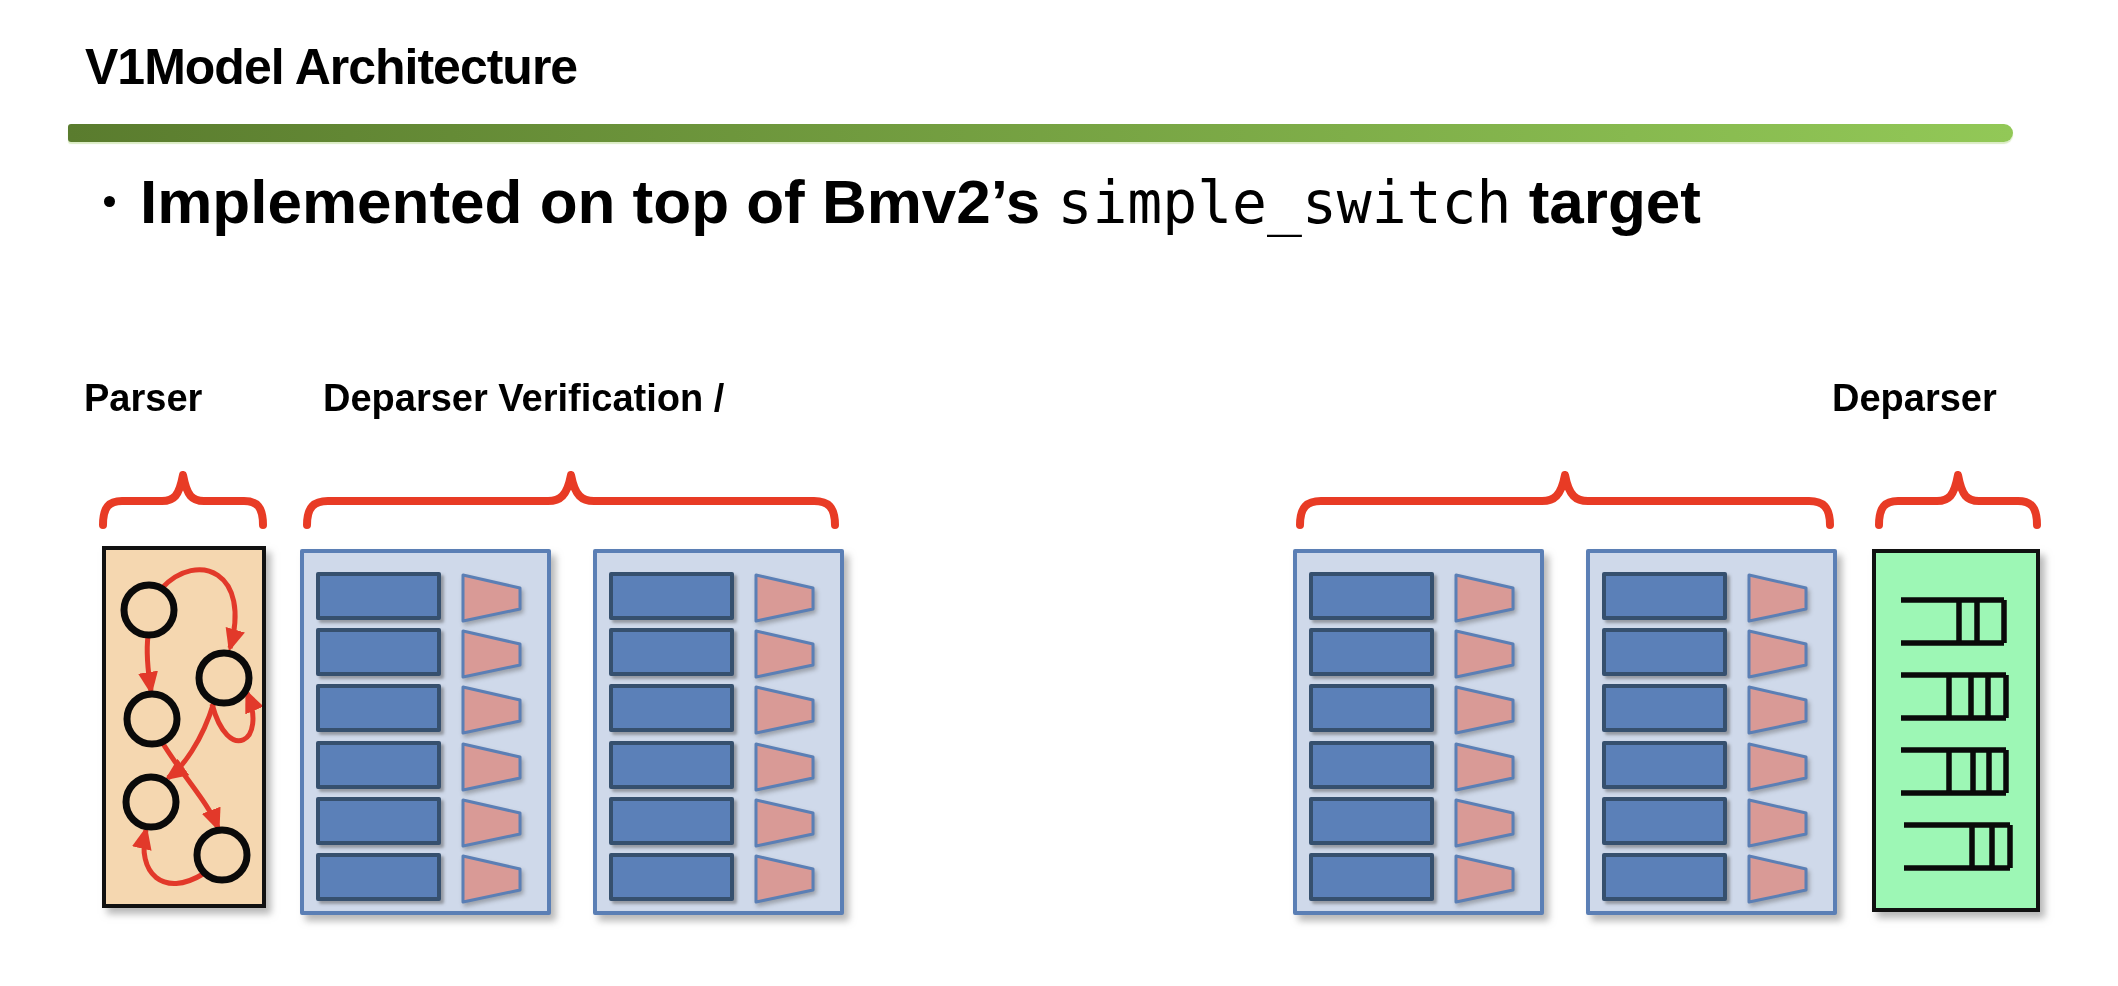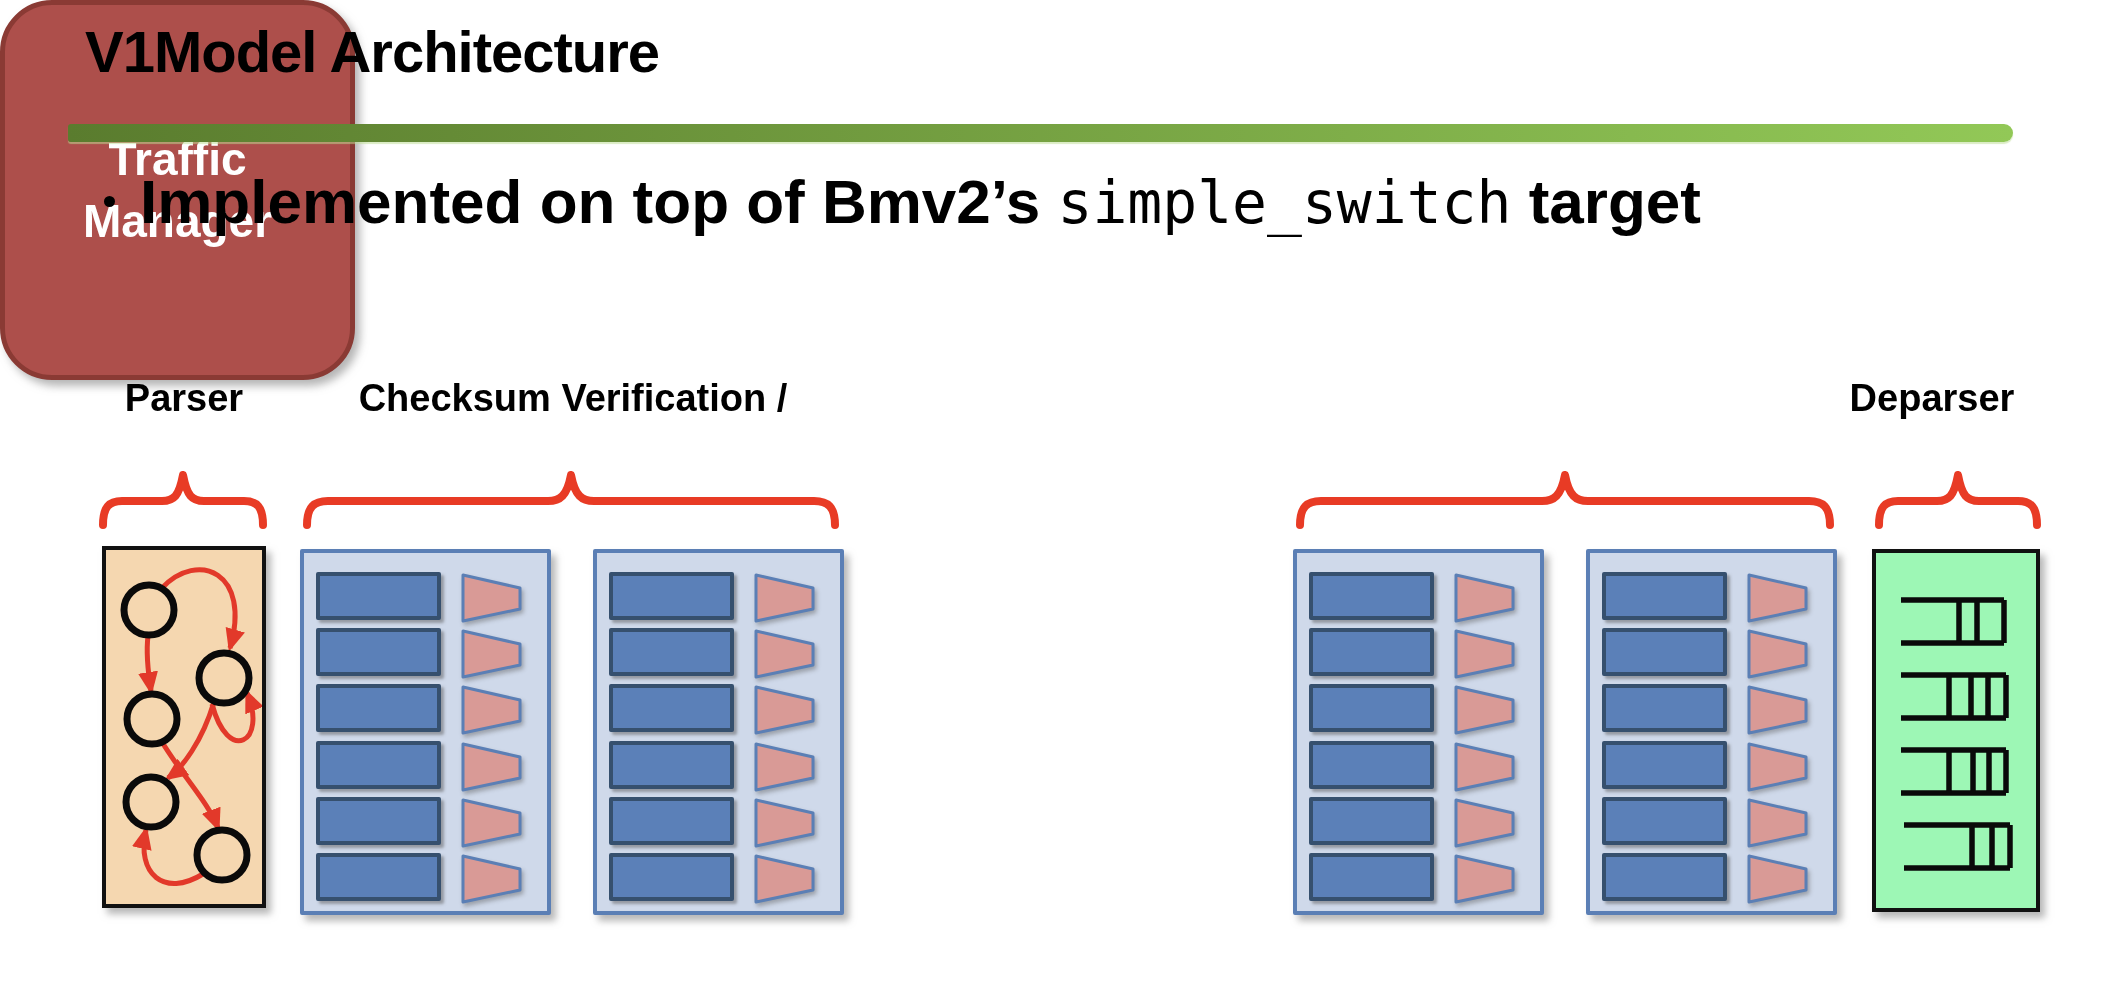--- a/index.html
+++ b/index.html
@@ -7,30 +7,30 @@
     --parserFill:#f5d7b0; --parserArrow:#e2392a;
     --maBoxFill:#cfd9ea; --maBoxBorder:#5b7fb5; --maRectFill:#5b80b8; --maRectBorder:#36506e;
     --trapFill:#d99a96; --tmFill:#ad4f4b; --tmBorder:#8a3a34; --tmText:#ffffff;
     --deparserFill:#9df7b5; --ink:#000000;
   }
   *{margin:0;padding:0;box-sizing:border-box;}
   html,body{background:#ffffff;}
   body{font-family:"Liberation Sans",sans-serif;color:var(--ink);}
   #slide{position:relative;width:2118px;height:986px;background:#ffffff;overflow:hidden;}
 
-  .title{position:absolute;left:85px;top:18px;font-size:58px;font-weight:700;letter-spacing:-1px;white-space:nowrap;}
+  .title{position:absolute;left:85px;top:38px;font-size:50px;font-weight:700;letter-spacing:-1px;white-space:nowrap;}
   .title-bar{position:absolute;left:68px;top:124px;width:1945px;height:18px;border-radius:3px 9px 9px 3px;
     background:linear-gradient(to right,var(--titleBarLeft),var(--titleBarRight));
     box-shadow:0 2px 1px rgba(190,220,150,.55);}
 
   .bullet-dot{position:absolute;left:104px;top:196px;width:11px;height:11px;border-radius:50%;background:var(--ink);}
   .bullet-text{position:absolute;left:140px;top:166px;font-size:62px;font-weight:700;white-space:nowrap;}
   .bullet-text code{font-family:"DejaVu Sans Mono",monospace;font-weight:400;font-size:58px;}
 
-  .dlabel{position:absolute;top:376px;font-size:38px;line-height:45px;font-weight:700;text-align:center;white-space:nowrap;}
+  .dlabel{position:absolute;top:376px;font-size:38px;line-height:45px;font-weight:700;text-align:left;white-space:nowrap;}
   .brace{position:absolute;top:465px;height:64px;}
   .brace path{fill:none;stroke:var(--braceRed);stroke-width:8;stroke-linecap:round;stroke-linejoin:round;}
 
   .panel{position:absolute;box-shadow:5px 6px 7px rgba(125,125,125,.55);}
   .parser-box{left:102px;top:546px;width:164px;height:362px;background:var(--parserFill);border:4px solid #111;}
   .deparser-box{left:1872px;top:549px;width:168px;height:363px;background:var(--deparserFill);border:4px solid #111;}
 
   .ma-box{background:var(--maBoxFill);border:4px solid var(--maBoxBorder);border-radius:2px;
     display:flex;flex-direction:column;justify-content:space-between;padding:19px 0 10px 0;}
   .ma-box{width:251px;height:366px;top:549px;}
@@ -59,21 +59,21 @@
   <div class="title">V1Model Architecture</div>
   <div class="title-bar"></div>
 
   <div class="bullet-dot"></div>
   <div class="bullet-text"><span>Implemented on top of Bmv2’s </span><code>simple_switch</code><span> target</span></div>
 
   <div class="dlabel" style="left:84px;width:200px;">
     <span>Parser</span>
   </div>
   <div class="dlabel" style="left:323px;width:500px;">
-    <div>Checksum Verification /</div>
+    <div>Deparser Verification /</div>
   </div>
   <div class="dlabel" style="left:1315px;width:500px;">
   </div>
   <div class="dlabel" style="left:1832px;width:200px;">
     <span>Deparser</span>
   </div>
 
   <svg class="brace" style="left:98px;width:170px;" viewBox="0 0 170 64">
     <path d="M5,60 C5,42 11,36 24,36 L64,36 C76,36 81,31 85,10 C89,31 94,36 106,36 L146,36 C159,36 165,42 165,60"></path>
   </svg>
@@ -178,24 +178,20 @@
         </svg>
       </div>
       <div class="ma-row">
         <div class="ma-rect"></div>
         <svg class="ma-trap" viewBox="0 0 62 50">
           <polygon points="2,2 59,15 59,36 2,48"></polygon>
         </svg>
       </div>
     </div>
 
-  <div class="tm-box">
-    <div class="tm-line">Traffic</div>
-    <div class="tm-line">Manager</div>
-  </div>
 
   <div id="ma3" class="panel ma-box">
       <div class="ma-row">
         <div class="ma-rect"></div>
         <svg class="ma-trap" viewBox="0 0 62 50">
           <polygon points="2,2 59,15 59,36 2,48"></polygon>
         </svg>
       </div>
       <div class="ma-row">
         <div class="ma-rect"></div>

